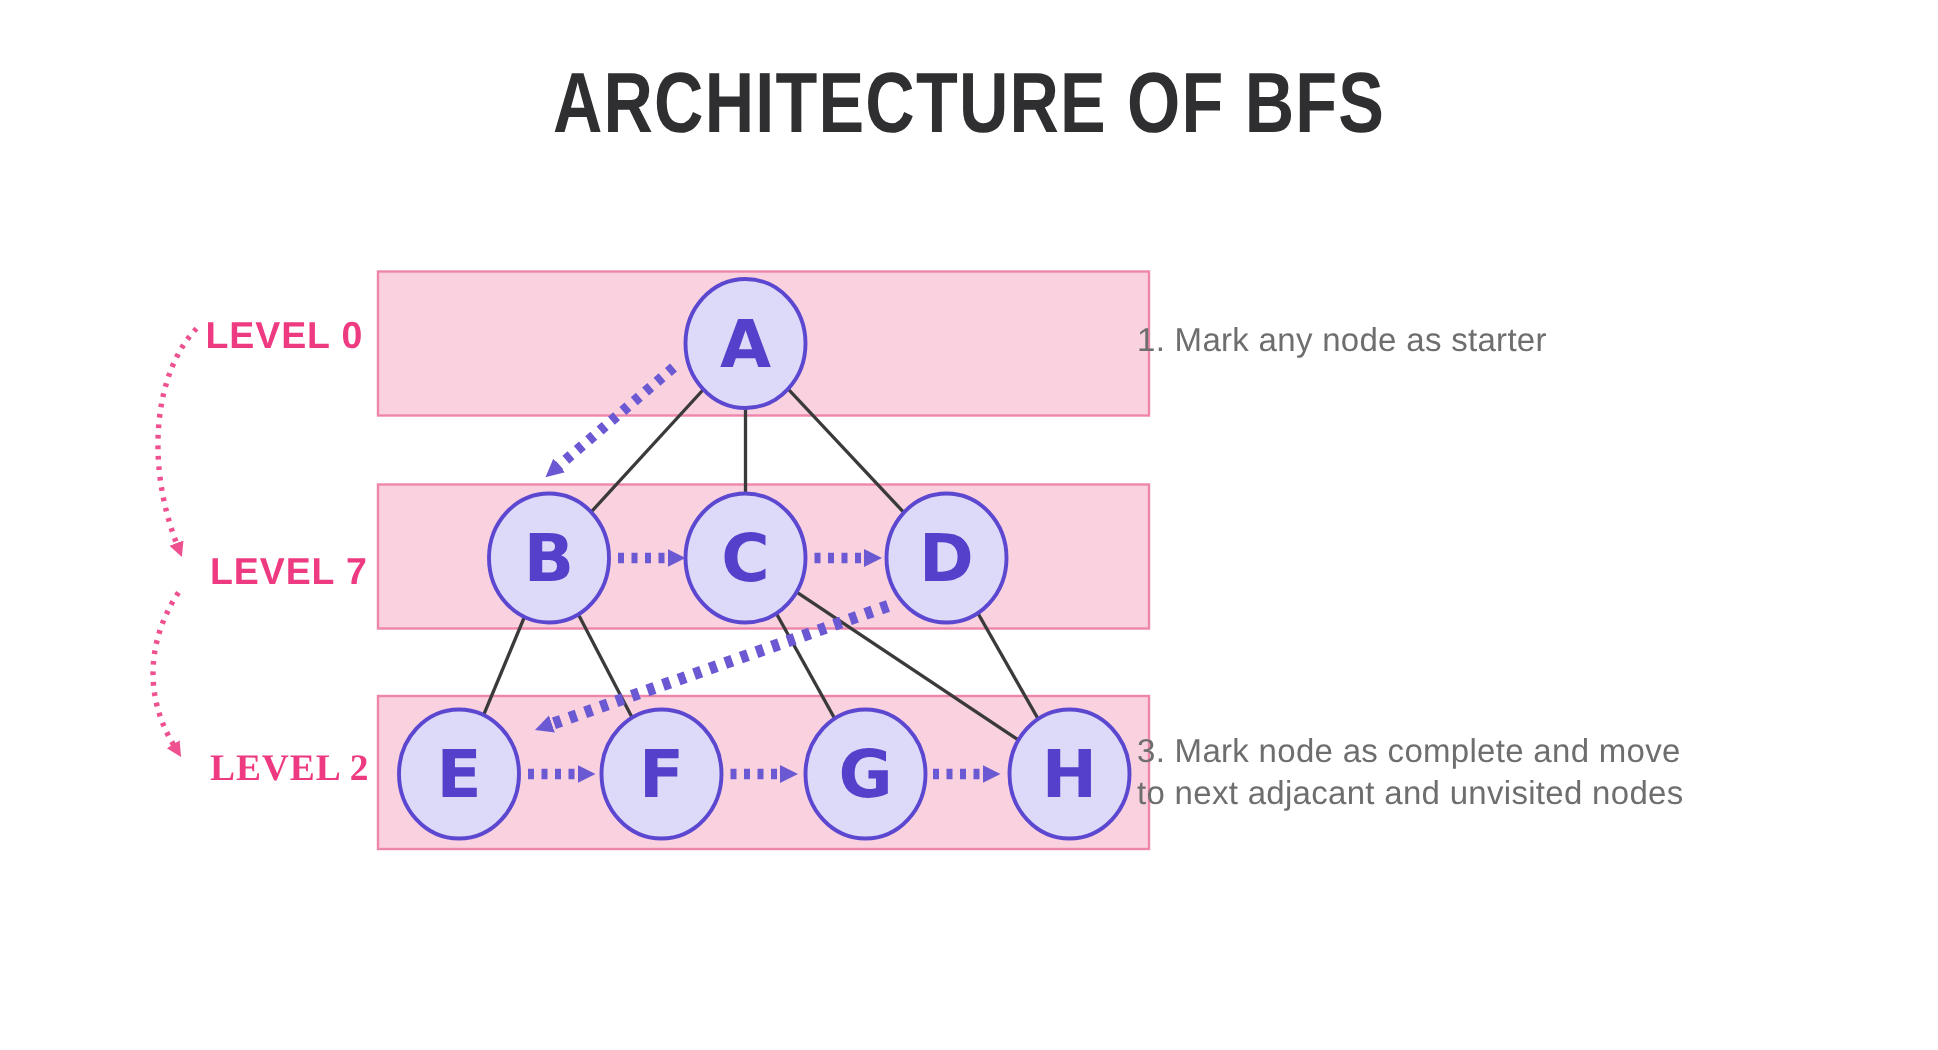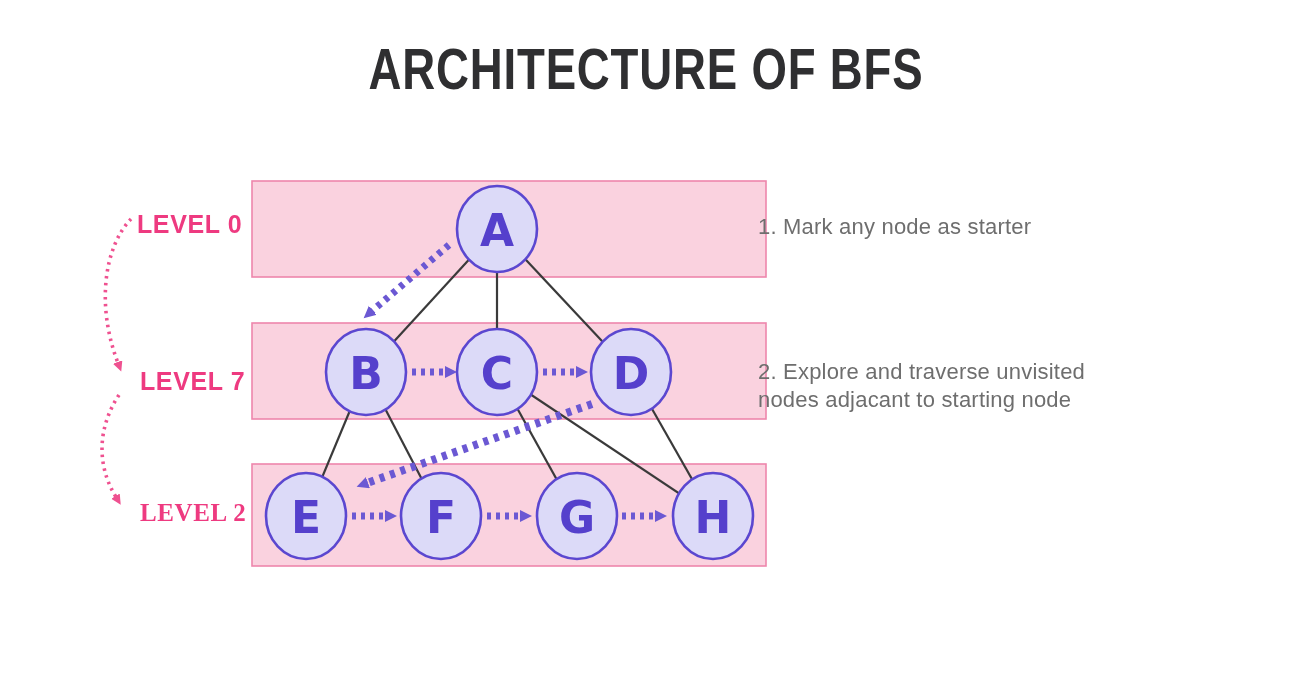--- a/index.html
+++ b/index.html
@@ -98,17 +98,17 @@
       </g>
     </svg>
 
   <div class="level-label" id="label-0">LEVEL 0</div>
   <div class="level-label" id="label-1">LEVEL 7</div>
   <div class="level-label" id="label-2">LEVEL 2</div>
 
   <div class="annotation" id="ann-0">
     <div>1. Mark any node as starter</div>
   </div>
-  <div class="annotation" id="ann-1">
-    <div>2. Explore and traverse unvisited</div>
-    <div>nodes adjacant to starting node</div>
+  <div class="annotation" id="ann-2">
+    <div>3. Mark node as complete and move</div>
+    <div>to next adjacant and unvisited nodes</div>
   </div>
 </div>
 
 </body></html>

